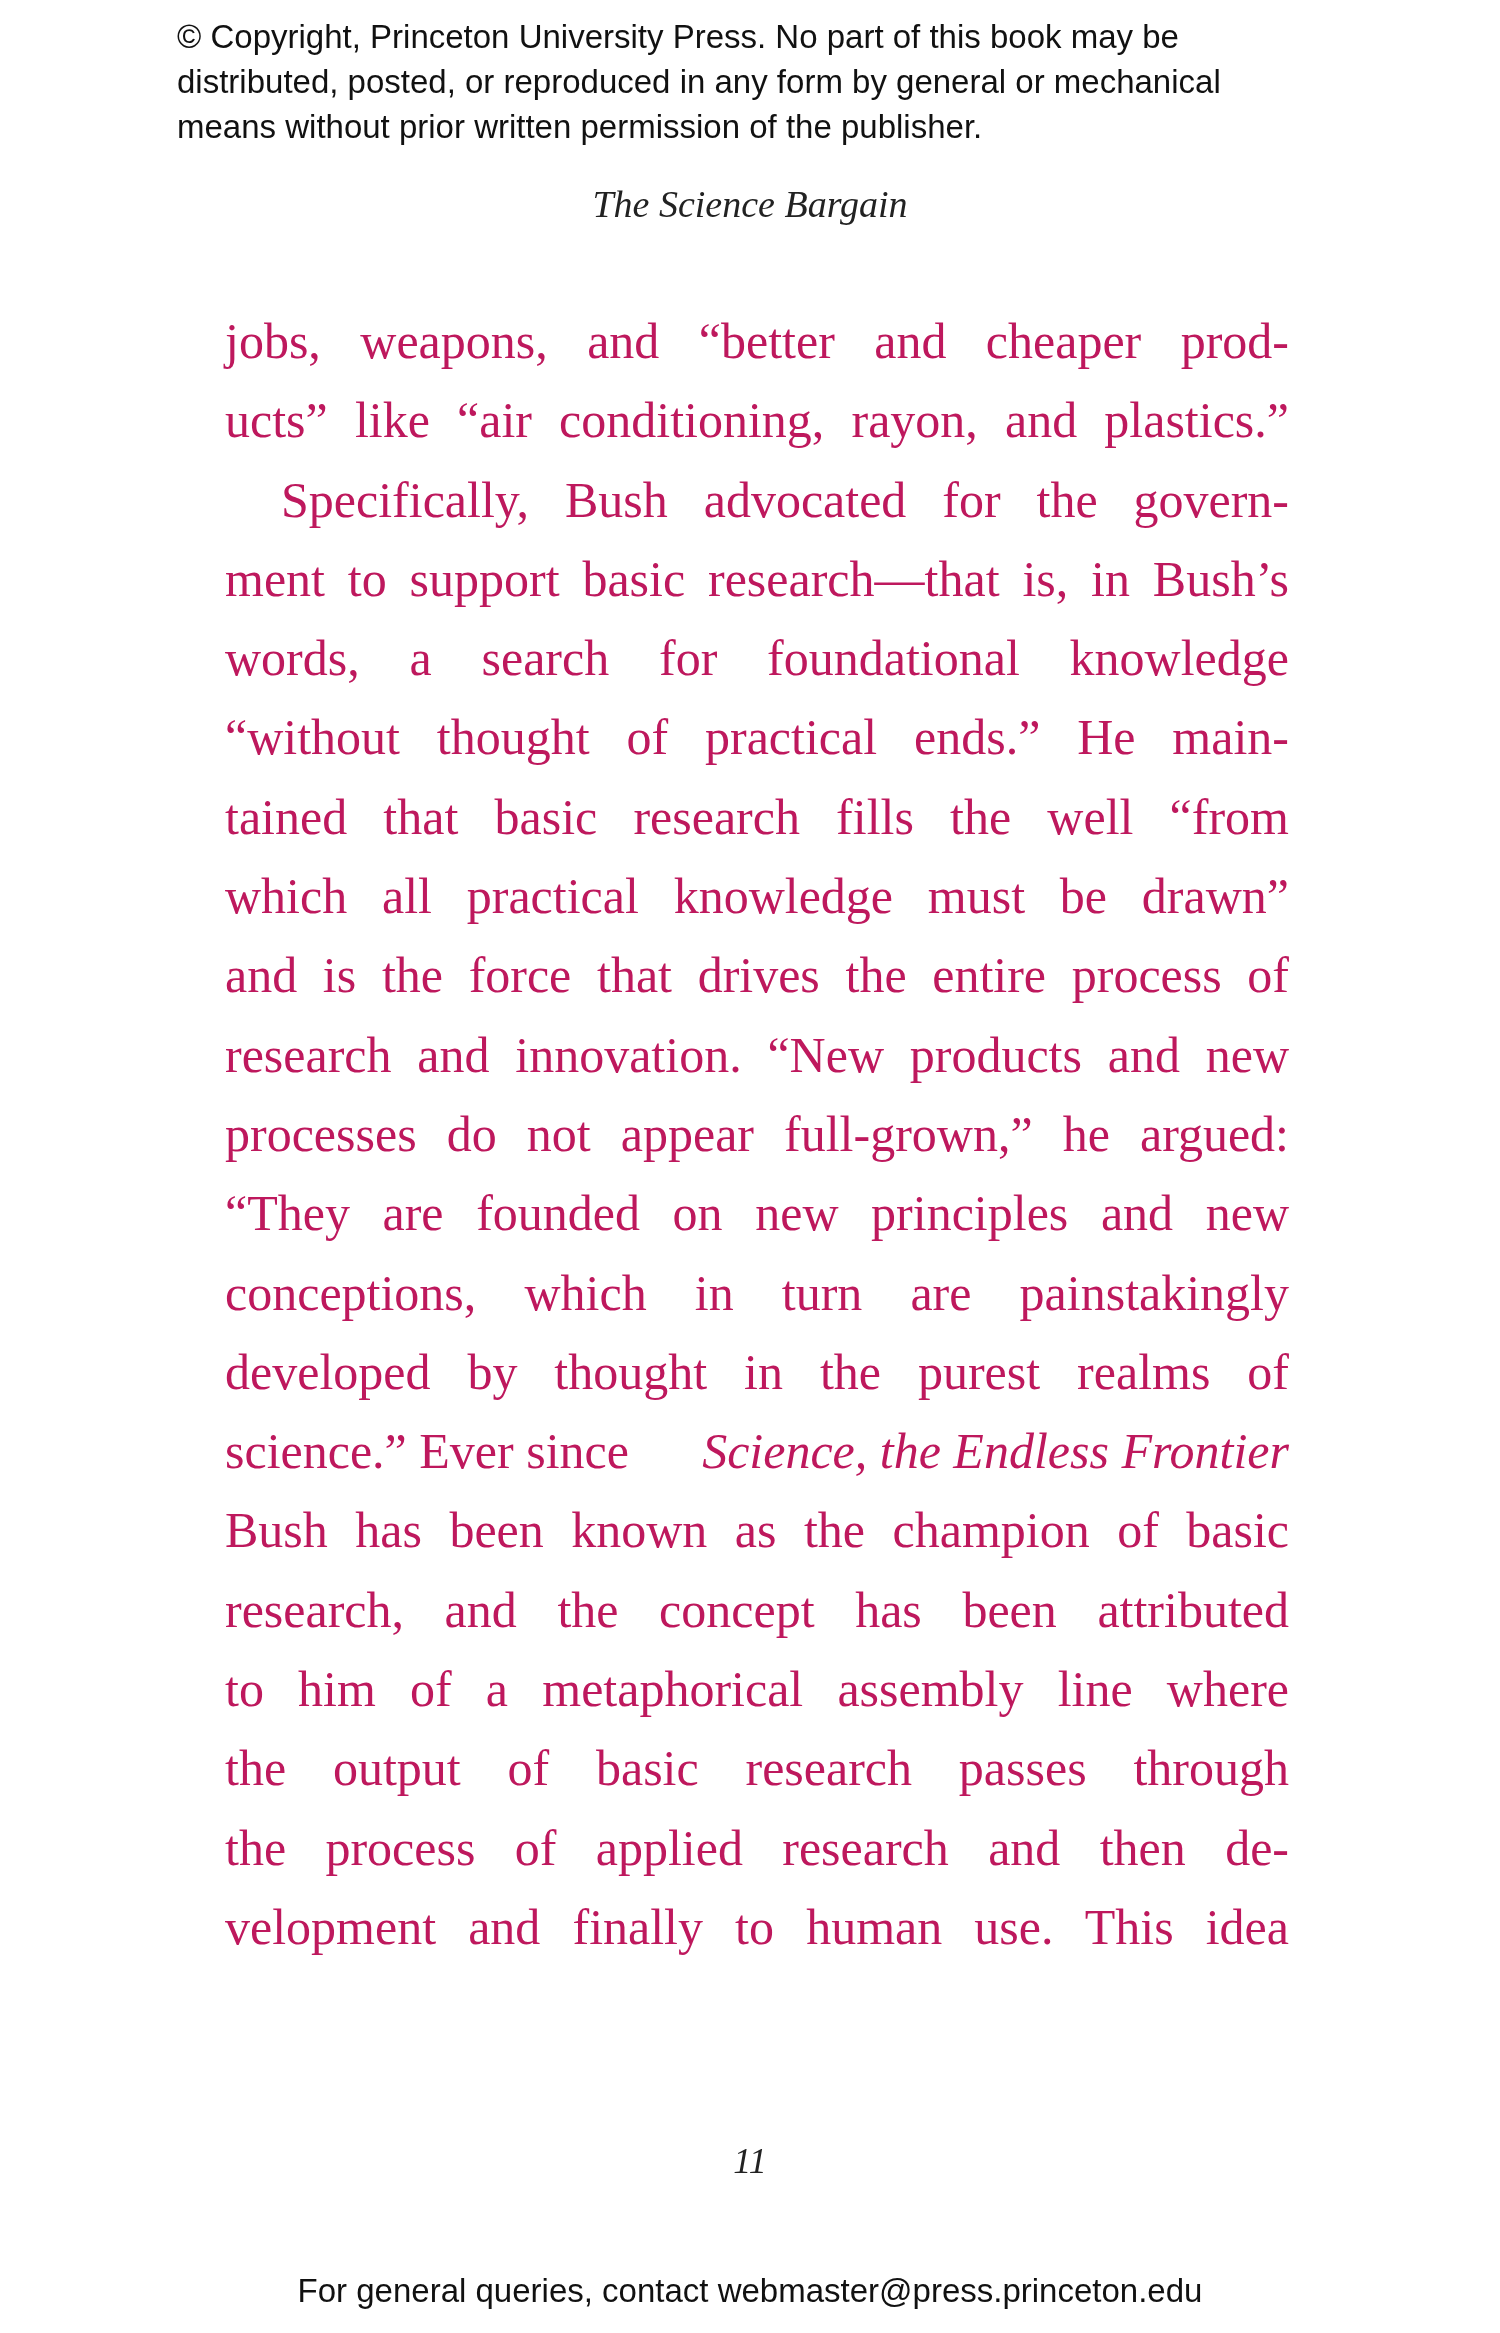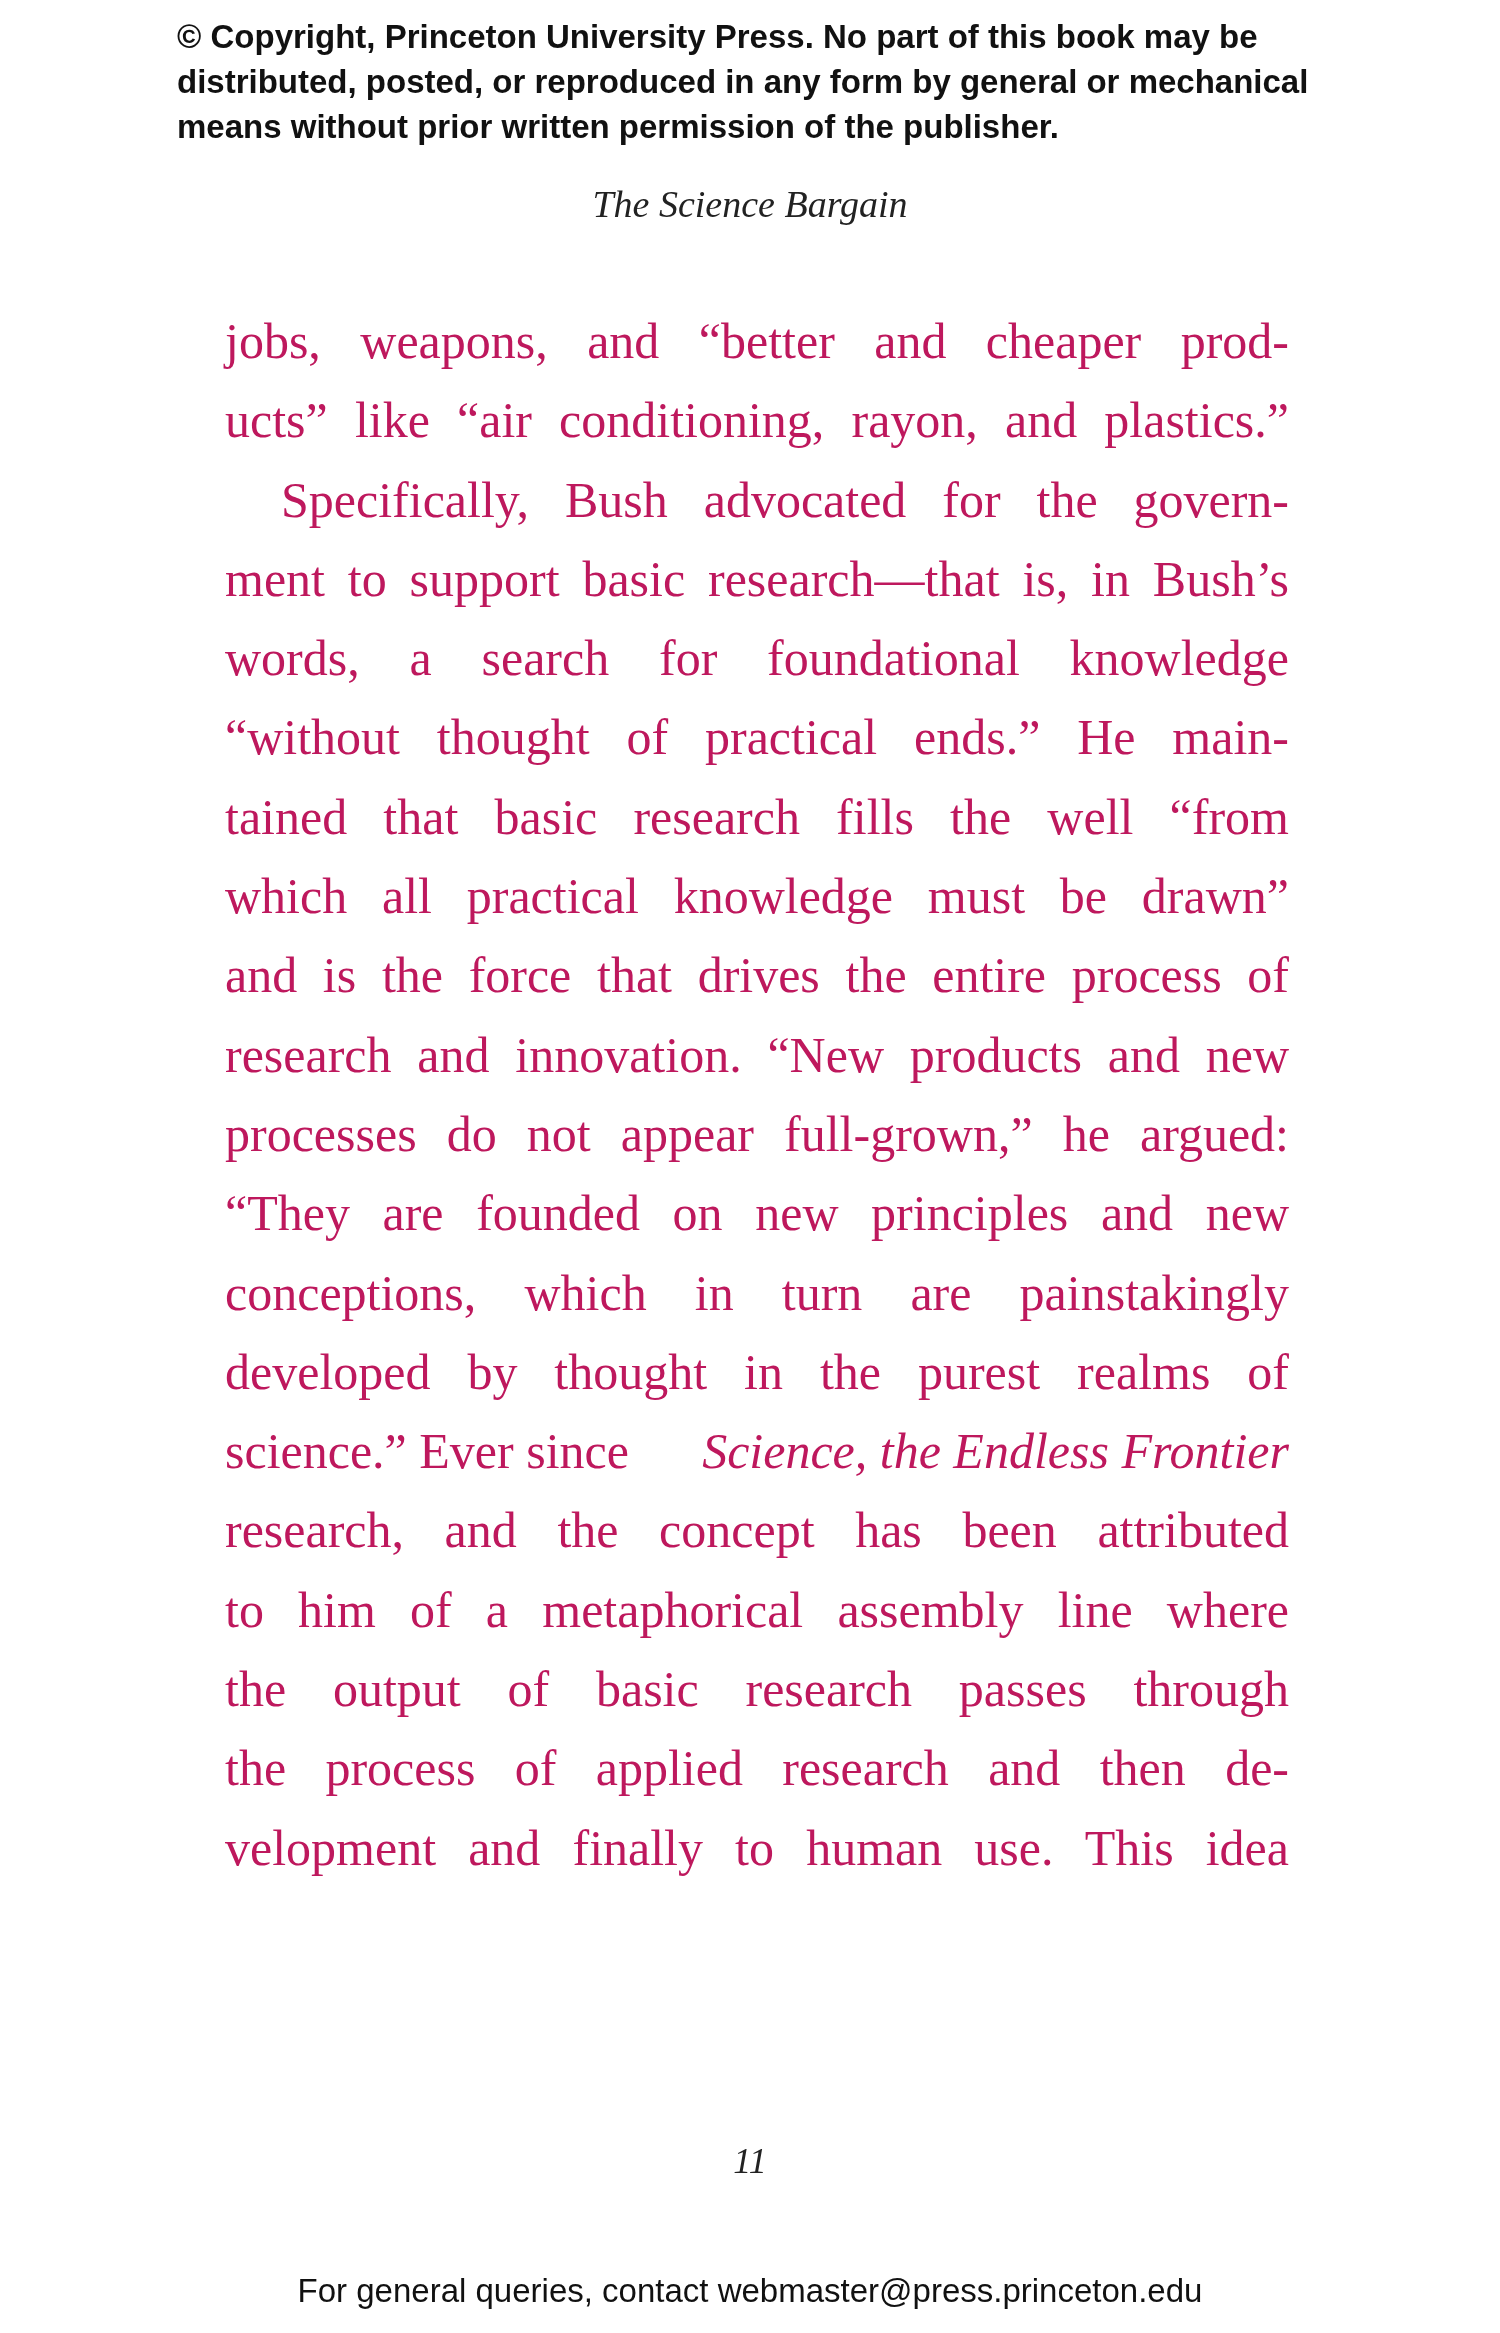--- a/index.html
+++ b/index.html
@@ -1,21 +1,21 @@
 <!DOCTYPE html>
 <html><head>
 <meta charset="utf-8">
 <style>
   html, body { margin:0; padding:0; background:#ffffff; }
   body { width:1500px; height:2333px; position:relative; overflow:hidden; color:#111; }
   .copyright {
     position:absolute; left:177px; top:14px; width:1180px;
     font-family:"Liberation Sans", sans-serif; font-size:33px; line-height:45px; color:#111;
   }
-  .copyright div { white-space:nowrap;font-weight:bold; }
+  .copyright div { white-space:nowrap; }
   .running-head {
     position:absolute; left:0; right:0; top:182px; text-align:center;
     font-family:"Liberation Serif", serif; font-style:italic; font-size:38px; color:#222;
   }
   .body-text {
     position:absolute; left:225px; top:302px; width:1064px;
     font-family:"Liberation Serif", serif; font-size:50px; line-height:79.3px; color:#be185d;
   }
   .body-text .line { white-space:nowrap; display:flex; justify-content:space-between; }
   .body-text .line.indent { padding-left:56px; }
@@ -82,20 +82,23 @@
       <span class="full">conceptions, which in turn are painstakingly</span>
     </div>
   <div class="line">
       <span class="full">developed by thought in the purest realms of</span>
     </div>
   <div class="line">
     <span>science.” Ever since</span>
     <i>Science, the Endless Frontier</i>
   </div>
   <div class="line">
+      <span class="full">Bush has been known as the champion of basic</span>
+    </div>
+  <div class="line">
       <span class="full">research, and the concept has been attributed</span>
     </div>
   <div class="line">
       <span class="full">to him of a metaphorical assembly line where</span>
     </div>
   <div class="line">
       <span class="full">the output of basic research passes through</span>
     </div>
   <div class="line">
       <span class="full">the process of applied research and then de-</span>

